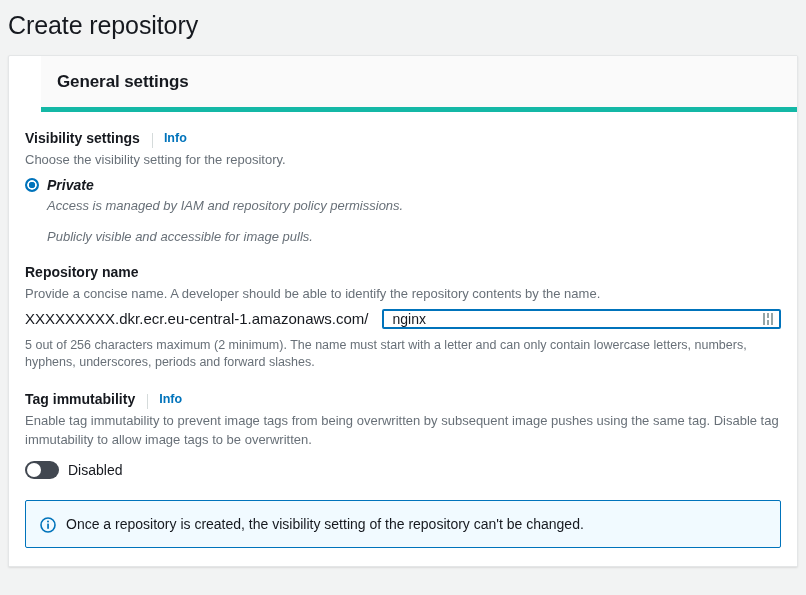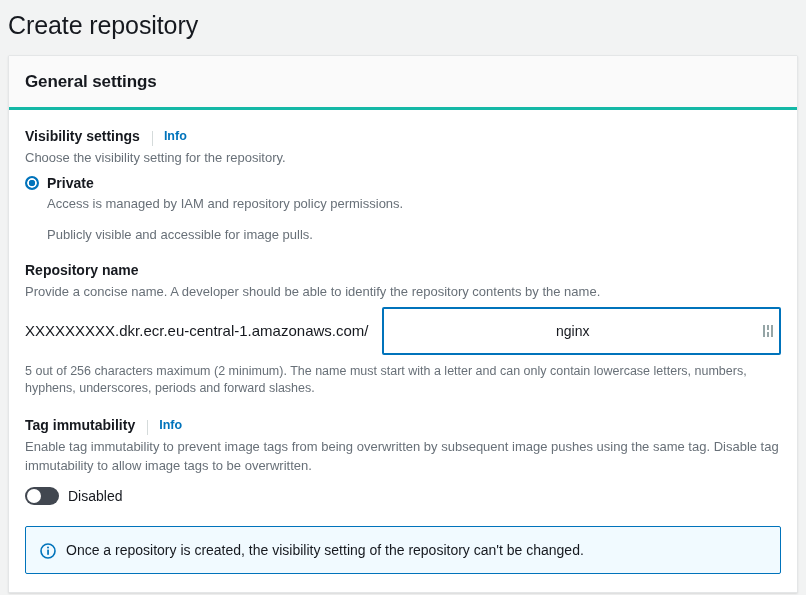--- a/index.html
+++ b/index.html
@@ -30,22 +30,23 @@
     top: 55px;
     width: 790px;
     background: #ffffff;
     border: 1px solid #e4e6e7;
     border-radius: 2px;
     box-shadow: 0 1px 2px rgba(0,0,0,0.10);
   }
 
   .card-header {
     background: #fafafa;
-    border-bottom: 3px solid #14b8a6;
+    border-bottom: 5px solid #14b8a6;
     padding: 16px 16px 15px 16px;
+    margin-left: 32px;
   }
   .card-header h2 {
     margin: 0;
     font-size: 17px;
     font-weight: 700;
     color: #16191f;
     letter-spacing: -0.1px;
   }
 
   .card-body {
@@ -125,21 +126,21 @@
     font-weight: 700;
     color: #16191f;
     line-height: 20px;
   }
   .radio-desc {
     font-size: 13px;
     color: #687078;
     line-height: 19px;
     margin: 1px 0 0 22px;
   }
-  .radio-block { margin-bottom: 12px; }
+  .radio-block { margin-bottom: 12px; font-style: italic; }
   .radio-block:last-child { margin-bottom: 0; }
 
   .repo-section { margin-top: 16px; }
 
   .uri-row {
     display: flex;
     align-items: center;
     margin-top: 2px;
     gap: 8px;
   }
@@ -149,30 +150,29 @@
     white-space: nowrap;
     padding-right: 6px;
     line-height: 20px;
   }
   .name-input-wrap {
     position: relative;
     flex: 1 1 auto;
   }
   .name-input {
     width: 100%;
-    height: 48px;
+    height: 20px;
     padding: 4px 26px 4px 8px;
     font-family: "Liberation Sans", sans-serif;
     font-size: 14px;
     color: #16191f;
     background: #ffffff;
     border: 2px solid #0073bb;
     border-radius: 2px;
     outline: none;
-    text-align: center;
   }
   .resize-grip {
     position: absolute;
     right: 7px;
     top: 50%;
     transform: translateY(-50%);
     pointer-events: none;
     line-height: 0;
   }
 

